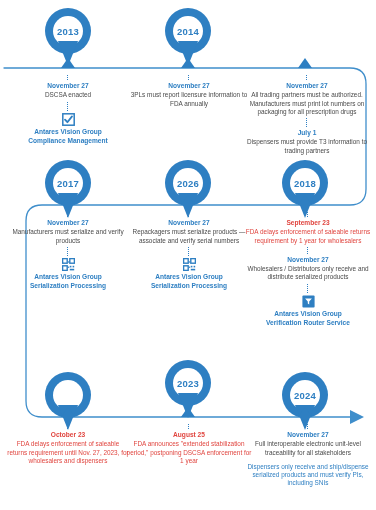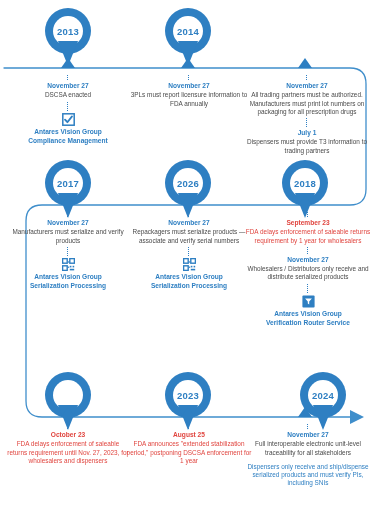--- a/index.html
+++ b/index.html
@@ -212,35 +212,35 @@
     <div class="tip"></div>
   </div>
   <div class="uparrow" style="left:61px;top:407px;"></div>
 
   <div class="block" style="left:6px;top:422px;width:124px;">
     <div class="dots h5"></div>
     <p class="hd red">October 23</p>
     <p class="bd red">FDA delays enforcement of saleable returns requirement until Nov. 27, 2023, for wholesalers and dispensers</p>
   </div>
 
-  <div class="pin" style="left:165px;top:372px;text-decoration:underline;">
+  <div class="pin" style="left:165px;top:360px;text-decoration:underline;">
     <div class="bulb"></div>
     <div class="hole"></div>
     <div class="tip"></div>
     <div class="yr">2023</div>
   </div>
   <div class="uparrow" style="left:181px;top:407px;"></div>
 
   <div class="block" style="left:126px;top:422px;width:126px;">
     <div class="dots h5"></div>
     <p class="hd red">August 25</p>
     <p class="bd red">FDA announces "extended stabilization period," postponing DSCSA enforcement for 1 year</p>
   </div>
 
-  <div class="pin" style="left:300px;top:372px;">
+  <div class="pin" style="left:282px;top:372px;">
     <div class="bulb"></div>
     <div class="hole"></div>
     <div class="tip"></div>
     <div class="yr">2024</div>
   </div>
   <div class="uparrow" style="left:298px;top:407px;"></div>
 
   <div class="block" style="left:245px;top:422px;width:126px;">
     <div class="dots h5"></div>
     <p class="hd">November 27</p>

